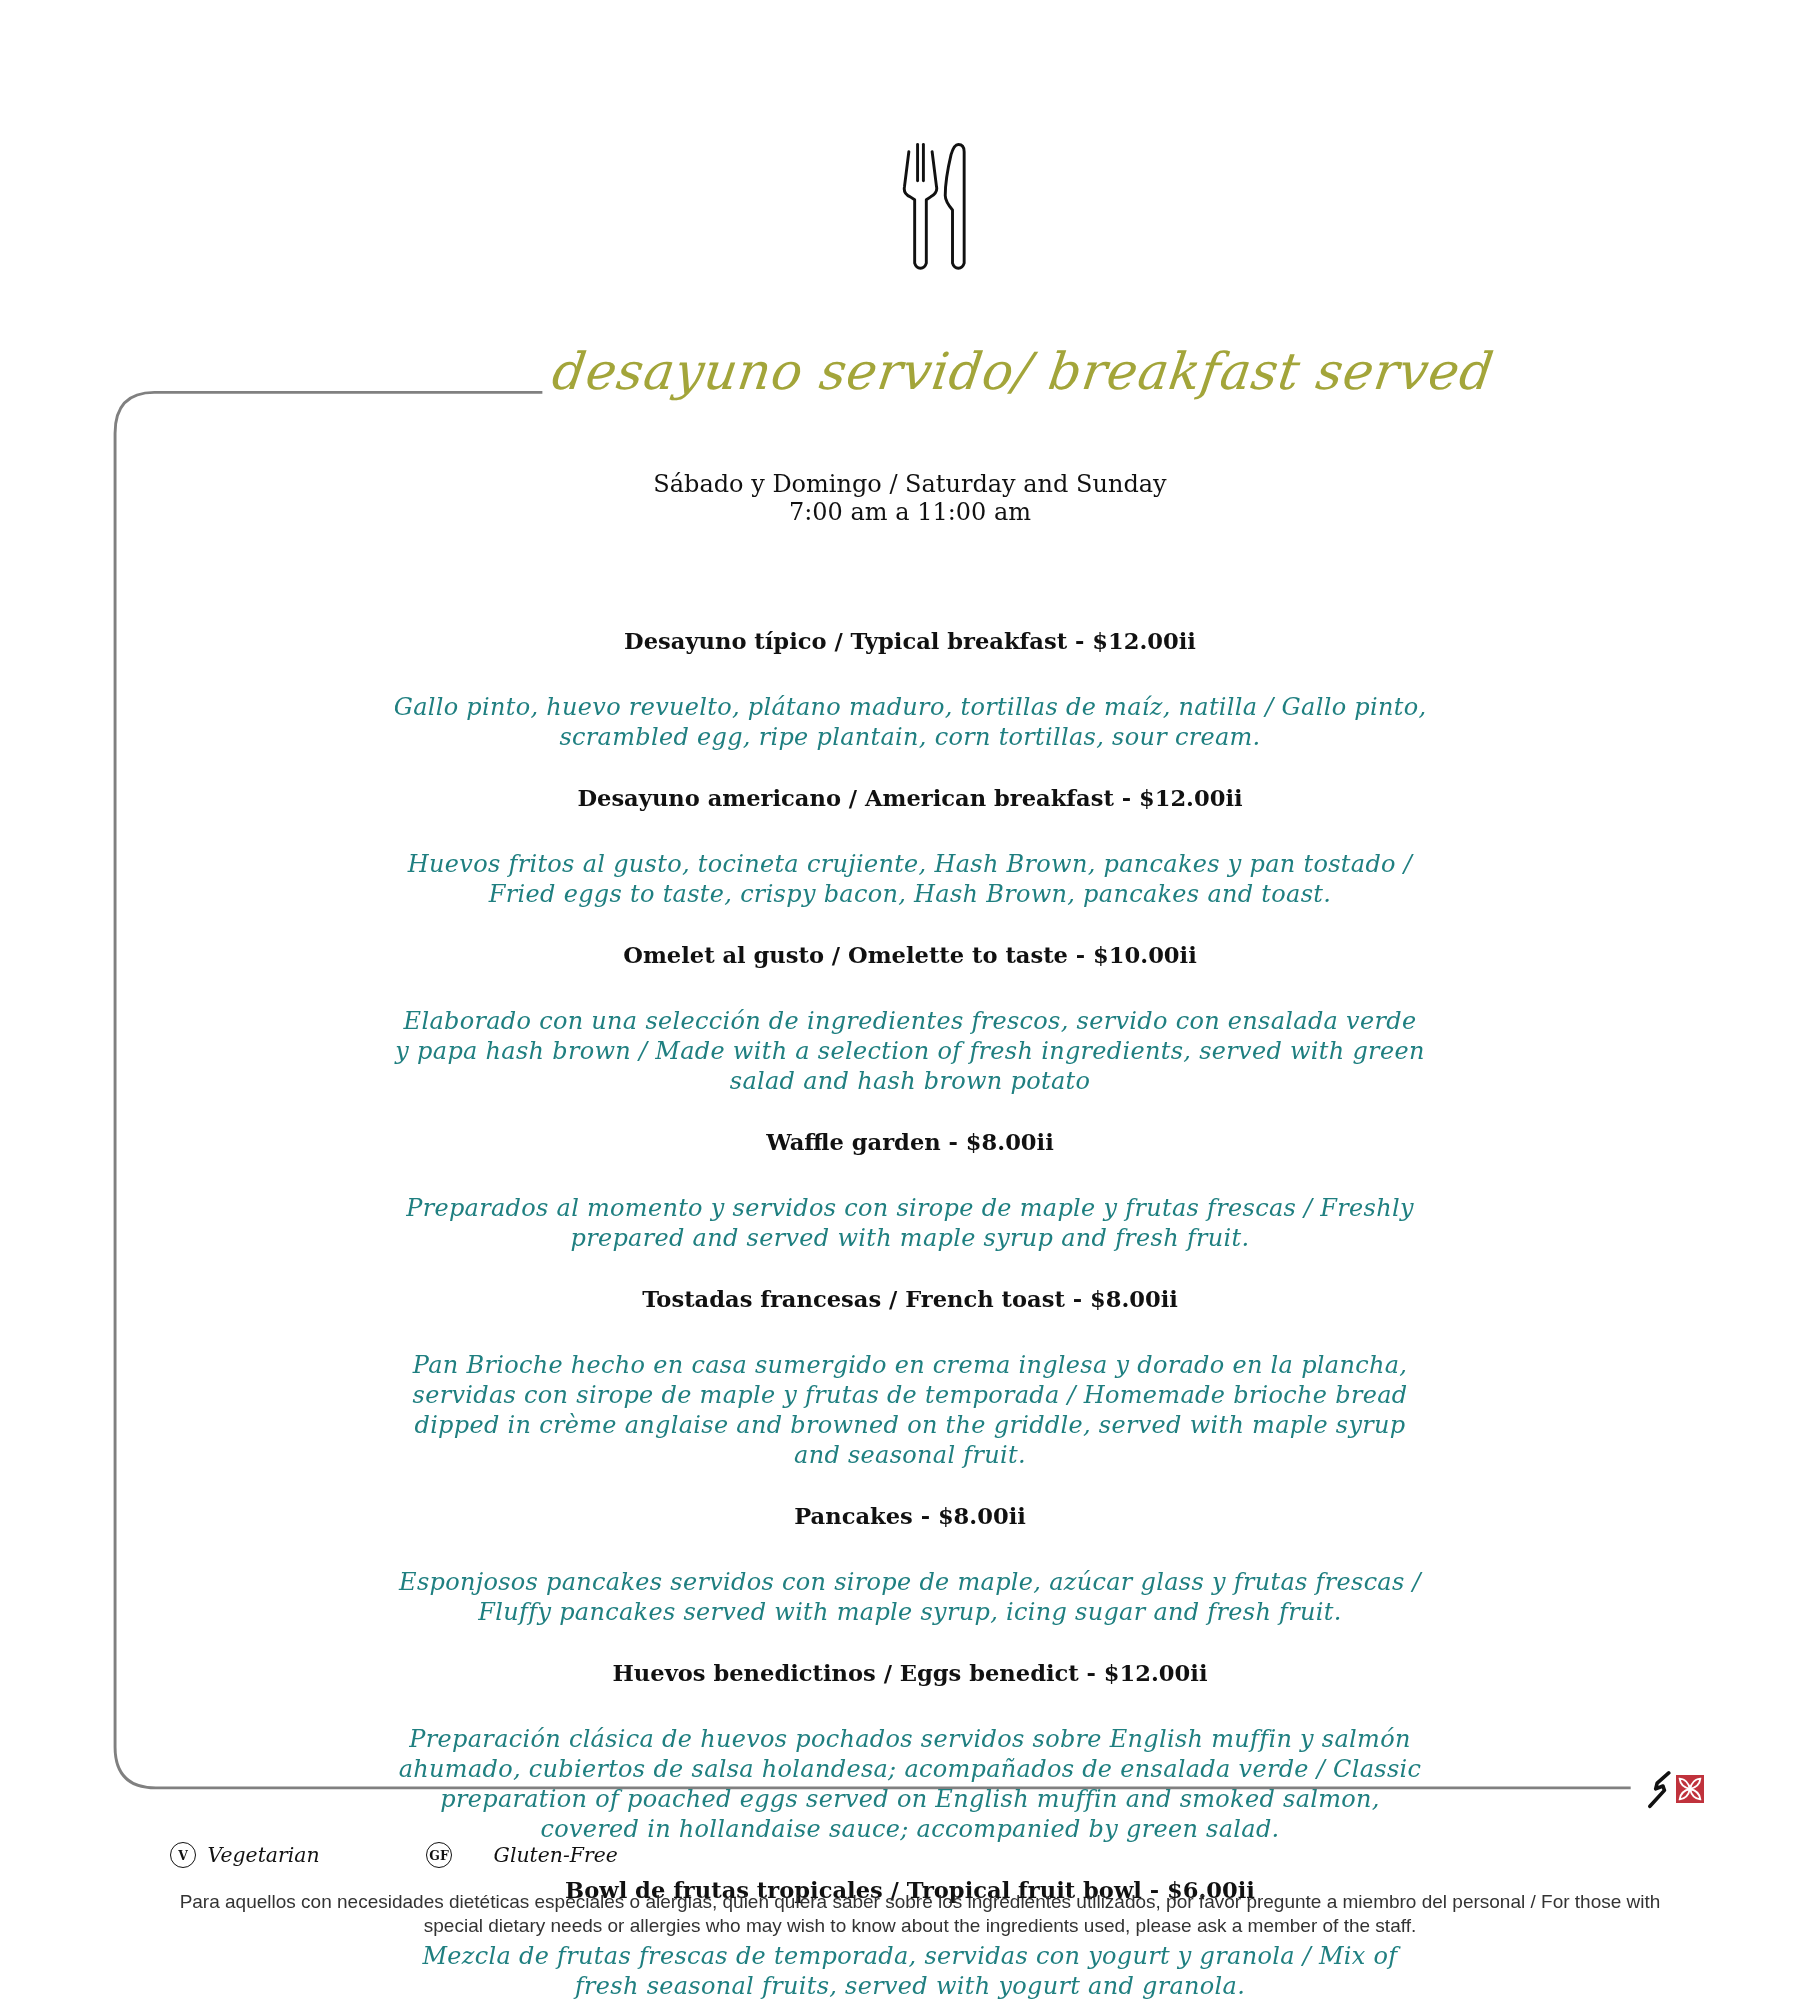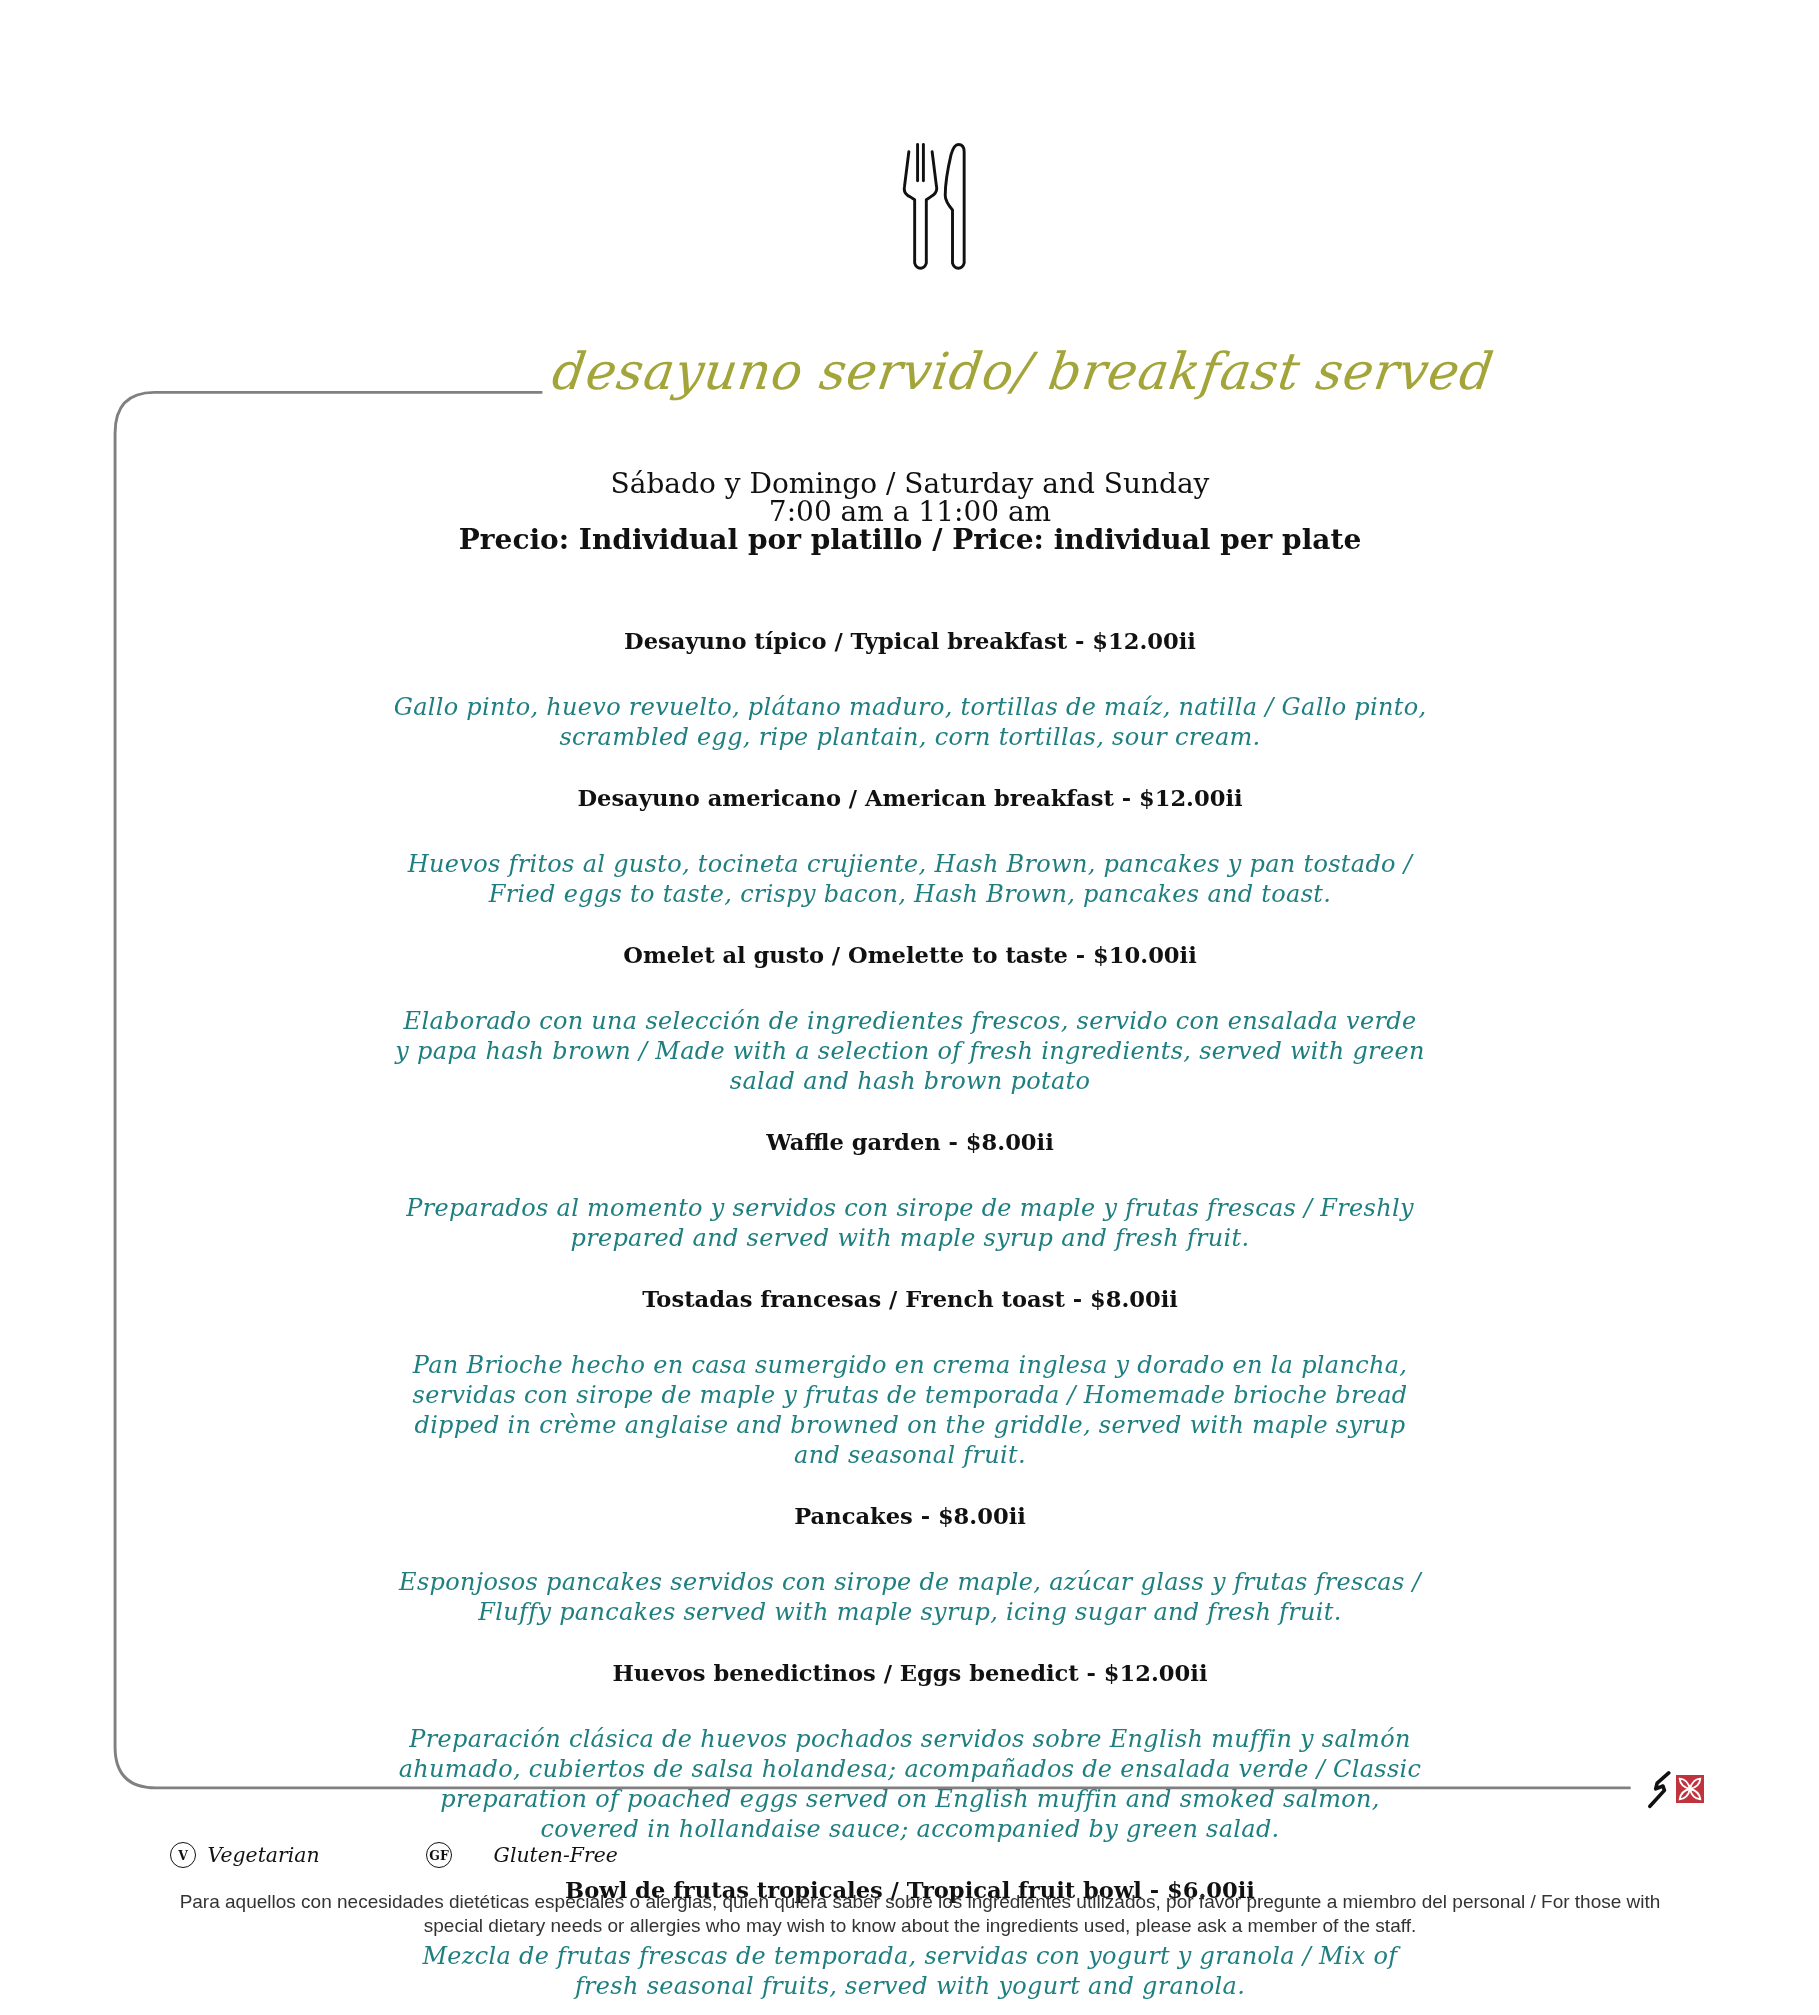--- a/index.html
+++ b/index.html
@@ -1,21 +1,21 @@
 <!DOCTYPE html>
 <html style="font-size:11.6px"><head>
 <meta charset="utf-8">
 <style>
   html, body { margin:0; padding:0; background:#ffffff; }
   body { width:1820px; height:2015px; position:relative; overflow:hidden; font-family:"DejaVu Serif", serif; }
   .abs { position:absolute; }
   #cutlery { left:900px; top:143px; width:73px; height:131px; }
   #frame { left:0; top:0; width:1820px; height:2015px; pointer-events:none; }
   #title { left:553px; top:342px; width:713px; text-align:left; color:#a3a53a; font-family:"DejaVu Serif", serif; font-style:italic; font-size:51px; letter-spacing:0.7px; white-space:nowrap; transform:skewX(-8deg); font-weight:normal; }
-  #intro { left:364px; top:470px; width:1092px; text-align:center; color:#111; font-size:28px; line-height:28px; }
+  #intro { left:364px; top:470px; width:1092px; text-align:center; color:#111; font-size:24px; line-height:28px; }
   #intro .strong { font-weight:bold; }
   #menu { left:393px; top:626px; width:1034px; }
   .item { text-align:center; margin-bottom:31px; }
   .item .name { color:#111; font-weight:bold; font-size:22.6px; line-height:30px; }
   .item .desc { color:#1f7f80; font-style:italic; font-size:24px; line-height:30px; letter-spacing:0.3px;margin-top:36px; }
   #logo-sig { left:1647px; top:1770px; width:29px; height:40px; }
   #logo-mark { left:1676px; top:1775px; width:28px; height:28px; }
   #legend { left:170px; top:1842px; width:728px; height:32px; }
   .leg { position:absolute; top:0; display:flex; align-items:center; }
   .leg .circle { width:26px; height:26px; border:1.5px solid #111; border-radius:50%; display:flex; align-items:center; justify-content:center; font-weight:bold; font-size:12.4px; color:#111; box-sizing:border-box; }
@@ -38,21 +38,20 @@
 
 <svg id="frame" class="abs" viewBox="0 0 2500 2768">
   <path d="M745 539 L212 539 Q158 539 158 595 L158 2400 Q158 2456 214 2456 L2240 2456" fill="none" stroke="#808080" stroke-width="4"></path>
 </svg>
 
 <div id="title" class="abs">desayuno servido/ breakfast served</div>
 
 <div id="intro" class="abs">
   <div>Sábado y Domingo / Saturday and Sunday</div>
   <div>7:00 am a 11:00 am</div>
-  <div class="strong">Precio: Individual por platillo / Price: individual per plate</div>
 </div>
 
 <div id="menu" class="abs">
   <div class="item">
     <div class="name">Desayuno típico / Typical breakfast - $12.00ii</div>
     <div class="desc">Gallo pinto, huevo revuelto, plátano maduro, tortillas de maíz, natilla / Gallo pinto, scrambled egg, ripe plantain, corn tortillas, sour cream.</div>
   </div>
   <div class="item">
     <div class="name">Desayuno americano / American breakfast - $12.00ii</div>
     <div class="desc">Huevos fritos al gusto, tocineta crujiente, Hash Brown, pancakes y pan tostado / Fried eggs to taste, crispy bacon, Hash Brown, pancakes and toast.</div>

